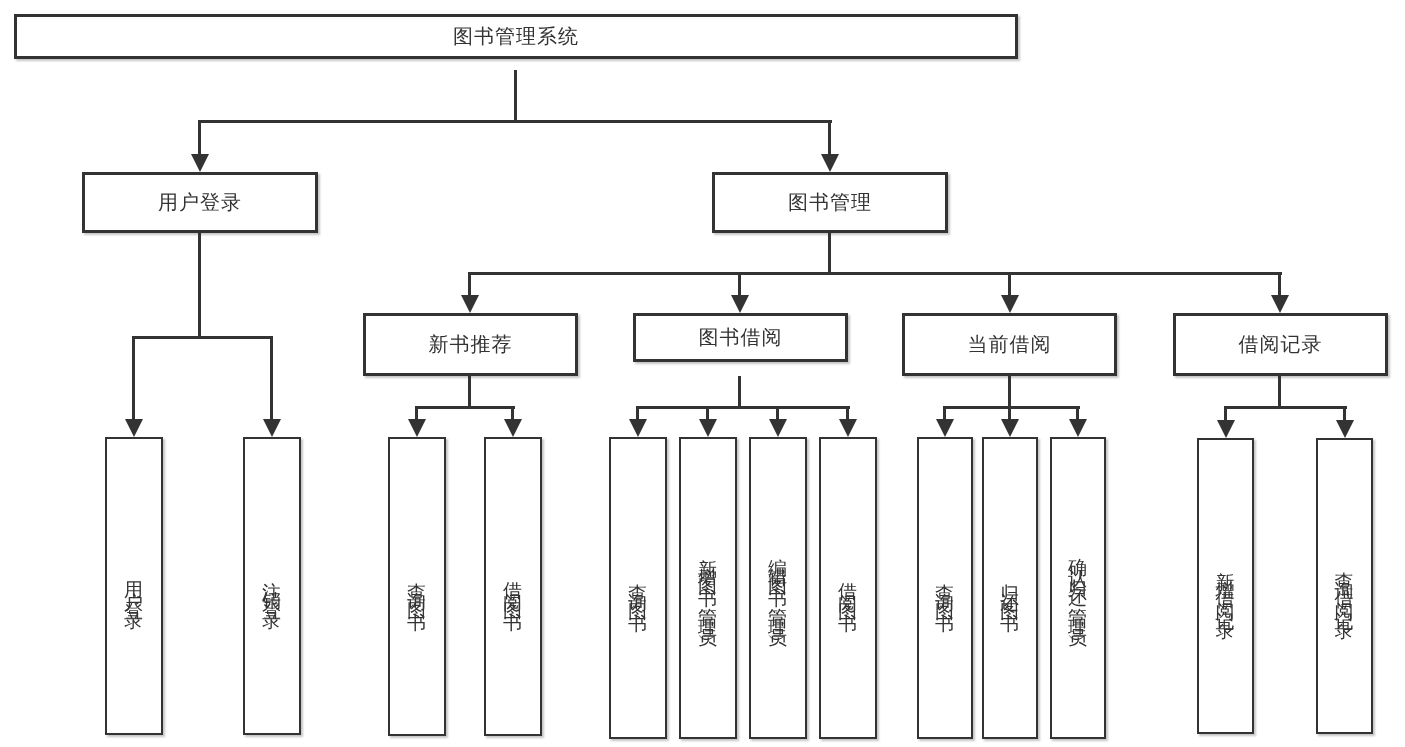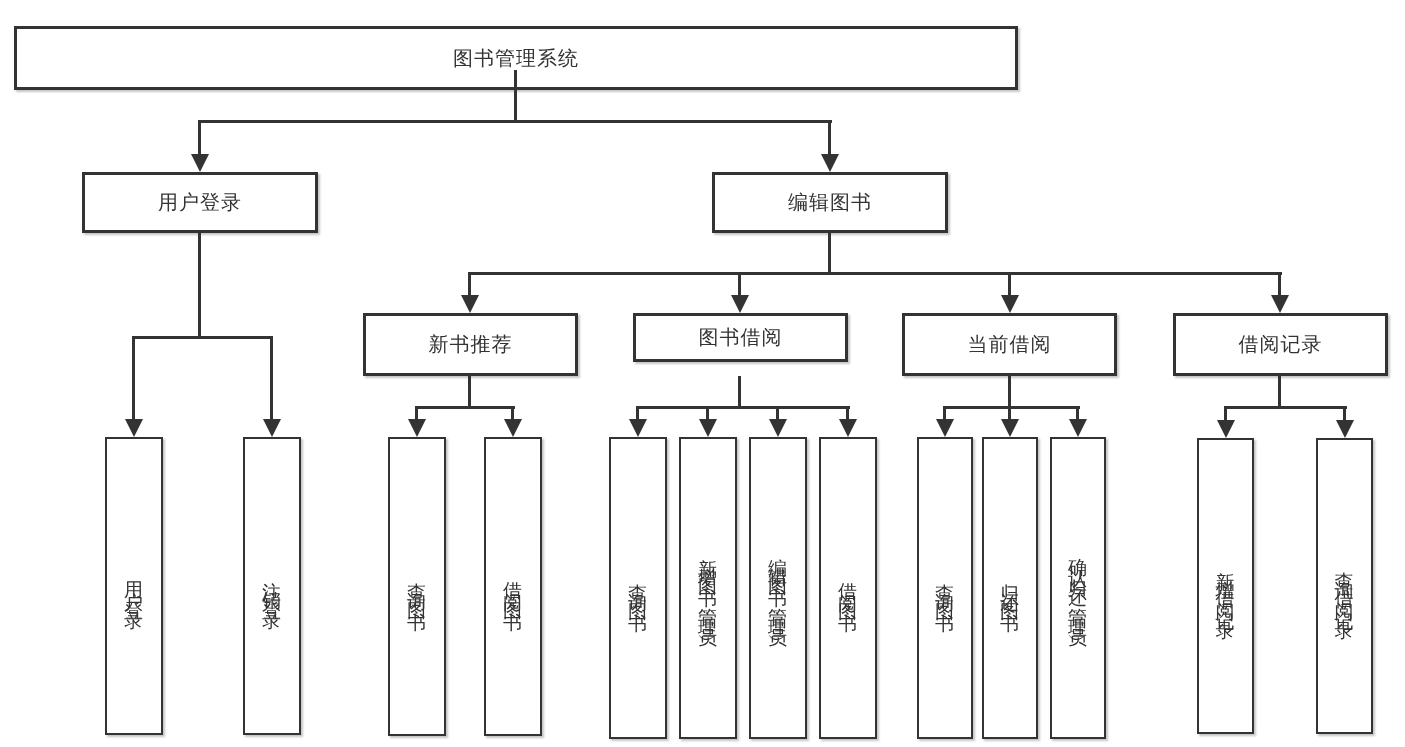--- a/index.html
+++ b/index.html
@@ -28,36 +28,36 @@
   .watermark{
     position:absolute;top:715px;right:13px;z-index:5;
     font-size:18px;color:rgba(140,140,140,0.9);letter-spacing:1px;white-space:nowrap;
   }
 </style>
 </head>
 <body>
 
 <div class="canvas">
 
-  <div class="node box-h" style="left:14px;top:26px;width:1004px;height:64px;">
+  <div class="node box-h" style="left:14px;top:14px;width:1004px;height:45px;">
     <span>图书管理系统</span>
   </div>
 
   <div class="vline" style="left:514px;top:70px;height:50px;"></div>
   <div class="hline" style="left:198px;top:120px;width:634px;"></div>
   <div class="vline" style="left:198px;top:120px;height:36px;"></div>
   <div class="arrow" style="left:191px;top:154px;"></div>
   <div class="vline" style="left:828px;top:120px;height:36px;"></div>
   <div class="arrow" style="left:821px;top:154px;"></div>
 
   <div class="node box-h" style="left:82px;top:172px;width:236px;height:61px;">
     <span>用户登录</span>
   </div>
   <div class="node box-h" style="left:712px;top:172px;width:236px;height:61px;">
-    <span>编辑图书</span>
+    <span>图书管理</span>
   </div>
 
   <div class="vline" style="left:198px;top:233px;height:103px;"></div>
   <div class="hline" style="left:132px;top:336px;width:141px;"></div>
   <div class="vline" style="left:132px;top:336px;height:84px;"></div>
   <div class="arrow" style="left:125px;top:419px;"></div>
   <div class="vline" style="left:270px;top:336px;height:84px;"></div>
   <div class="arrow" style="left:263px;top:419px;"></div>
 
   <div class="vline" style="left:828px;top:233px;height:39px;"></div>

